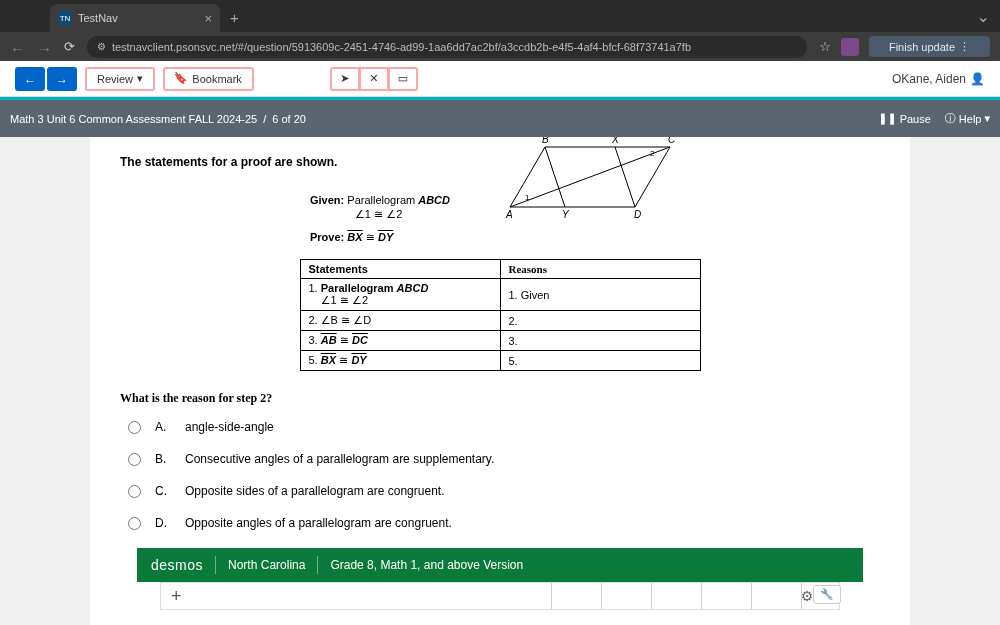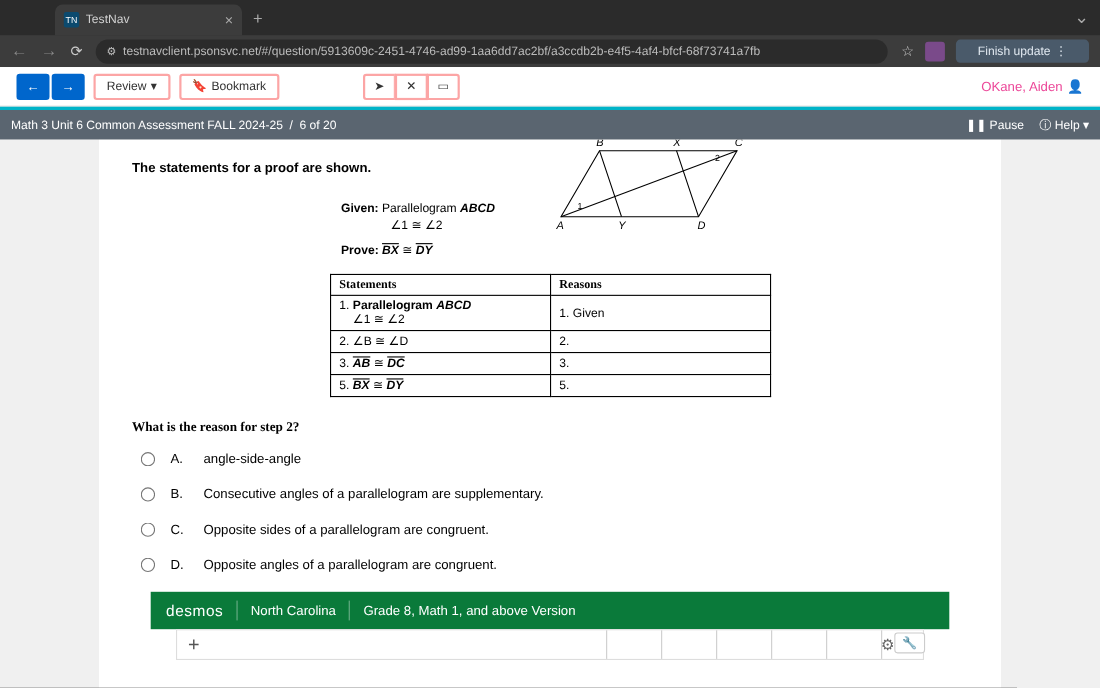--- a/index.html
+++ b/index.html
@@ -26,44 +26,44 @@
 
 .app { background: white; height: calc(625px - 61px); display: flex; flex-direction: column; }
 .toolbar { height: 36px; background: white; border-bottom: 1px solid #ddd; display: flex; align-items: center; padding: 0 15px; gap: 8px; }
 .nav-btns { display: flex; gap: 2px; }
 .blue-btn { background: #0066cc; color: white; width: 30px; height: 24px; border-radius: 3px; display: flex; align-items: center; justify-content: center; font-size: 12px; border: none; }
 .tool-btn { background: white; border: 2px solid #fca5a5; border-radius: 3px; height: 24px; padding: 0 10px; font-size: 11px; display: flex; align-items: center; gap: 4px; color: #333; }
 .tool-group { display: flex; gap: 0; }
 .tool-group .tool-btn { border-radius: 0; margin-left: -1px; width: 30px; padding: 0; justify-content: center; }
 .tool-group .tool-btn:first-child { border-radius: 3px 0 0 3px; margin-left: 0; }
 .tool-group .tool-btn:last-child { border-radius: 0 3px 3px 0; }
-.user-name { margin-left: auto; color: #ec4899; font-size: 12px; display: flex; align-items: center; gap: 4px; }
+.user-name { margin-left: auto; color: #404040; font-size: 12px; display: flex; align-items: center; gap: 4px; }
 
 .teal-bar { height: 3px; background: #00b4c8; }
-.meta-bar { height: 27px; background: #5a6570; display: flex; align-items: center; padding: 0 10px; color: white; font-size: 11px; }
+.meta-bar { height: 37px; background: #5a6570; display: flex; align-items: center; padding: 0 10px; color: white; font-size: 11px; }
 .meta-right { margin-left: auto; display: flex; gap: 14px; align-items: center; }
 .meta-link { color: white; display: flex; align-items: center; gap: 3px; }
 
 .content { flex: 1; background: #f0f0f0; overflow: auto; display: flex; justify-content: center; }
 .page { background: white; width: 820px; margin-top: 0; padding: 18px 30px; font-family: Georgia, 'Times New Roman', serif; }
 .prompt { font-size: 12px; font-weight: bold; }
 .given-prove { margin: 25px 0 15px 190px; font-size: 11px; font-family: Arial, sans-serif; }
 .given-prove .row { margin-bottom: 2px; }
 .given-prove .lbl { font-weight: bold; }
 .italic-b { font-weight: bold; font-style: italic; }
 .angle-line { padding-left: 45px; }
 .overline { text-decoration: overline; }
 
 .figure-area { position: relative; }
 .diagram { position: absolute; left: 380px; top: -62px; }
 
 .ptable { border-collapse: collapse; margin: 10px auto 20px; font-family: Arial, sans-serif; font-size: 11px; }
 .ptable th, .ptable td { border: 1px solid #000; padding: 3px 8px; text-align: left; }
 .ptable th { font-weight: bold; background: white; }
-.ptable .stmt { width: 200px; font-family: Liberation Serif, serif; }
+.ptable .stmt { width: 200px; }
 .ptable .reason { width: 200px; font-family: Liberation Serif, serif; }
 
 .question { font-size: 12px; font-weight: bold; margin: 14px 0; font-family: Georgia, serif; }
 .choices { margin-left: 8px; }
 .choice { display: flex; align-items: center; gap: 14px; margin-bottom: 18px; font-size: 12px; font-family: Georgia, serif; }
 .choice input { width: 13px; height: 13px; }
 .choice .letter { width: 16px; }
 
 .desmos-bar { background: #0a7a3a; color: white; height: 34px; display: flex; align-items: center; padding: 0 14px; font-size: 12px; gap: 12px; margin: 10px 17px 0; }
 .desmos-logo { font-size: 14px; letter-spacing: 0.5px; }

